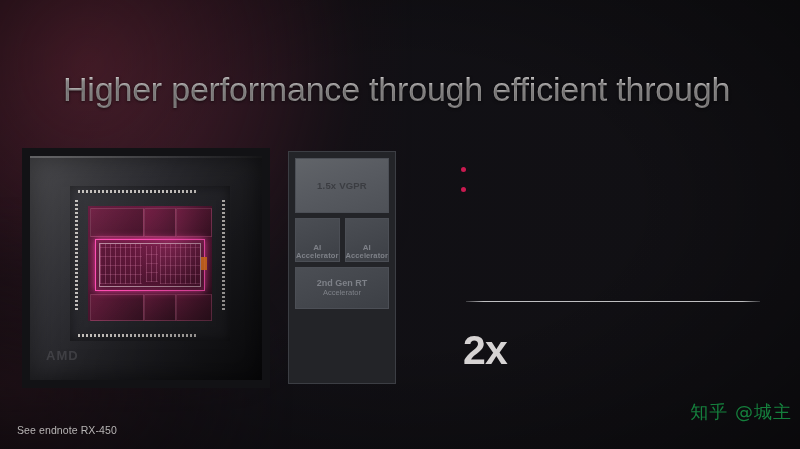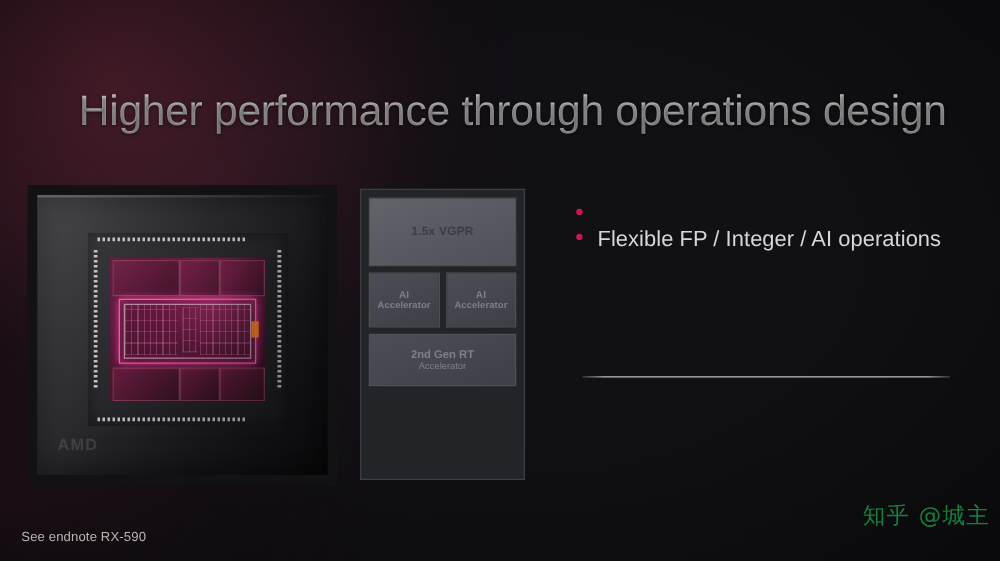--- a/index.html
+++ b/index.html
@@ -225,21 +225,21 @@
     font-weight: 700;
     letter-spacing: 1px;
     color: rgba(190, 190, 196, 0.17);
   }
 
   
   #block-diagram {
     position: absolute;
     left: 288px;
     top: 151px;
-    width: 132px;
+    width: 108px;
     height: 233px;
     background: #232428;
     border: 1px solid #3c3e44;
     box-sizing: border-box;
     padding: 6px;
   }
   .blk {
     position: relative;
     box-sizing: border-box;
     border: 1px solid #4c4f56;
@@ -276,20 +276,21 @@
     gap: 5px;
     height: 44px;
   }
   .blk-ai {
     flex: 1;
     background: linear-gradient(160deg, #4b4e54 0%, #44474d 50%, #3c3f45 100%);
     font-size: 7.5px;
     font-weight: 700;
     color: #7e8188;
     letter-spacing: 0.1px;
+    justify-content: flex-end;
   }
   .blk-ai .l1 { font-size: 8px; }
   .blk-rt {
     margin-top: 5px;
     height: 42px;
     background: linear-gradient(160deg, #4b4e54 0%, #44474d 50%, #3c3f45 100%);
     font-size: 9px;
     font-weight: 700;
     color: #7e8188;
   }
@@ -380,21 +381,21 @@
 <body>
 
 <div id="slide">
 
   <div class="bg-base"></div>
   <div class="bg-glow-left"></div>
   <div class="bg-glow-bottomleft"></div>
   <div class="bg-dark-right"></div>
   <div class="bg-vignette"></div>
 
-  <div id="title">Higher performance through operations design</div>
+  <div id="title">Higher performance through efficient through</div>
 
   <div id="chip-panel">
     <div class="chip-pkg">
       <div class="chip-pkg-edge"></div>
 
       <div class="chip-substrate">
 
         <div class="pad-row" style="left:8px; top:4px;">
           <span class="pad"></span>
             <span class="pad"></span>
@@ -573,25 +574,25 @@
       <span class="l2">Accelerator</span>
     </div>
   </div>
 
   <div id="bullets">
     <div class="bullet">
       <span class="bullet-dot"></span>
     </div>
     <div class="bullet">
       <span class="bullet-dot"></span>
-      <span>Flexible FP / Integer / AI operations</span>
     </div>
   </div>
 
   <div id="divider"></div>
 
   <div id="stat-line">
+    <span id="stat-value">2x</span>
   </div>
 
-  <div id="endnote">See endnote RX-590</div>
+  <div id="endnote">See endnote RX-450</div>
   <div id="watermark">知乎 @城主</div>
 
 </div>
 
 </body></html>

